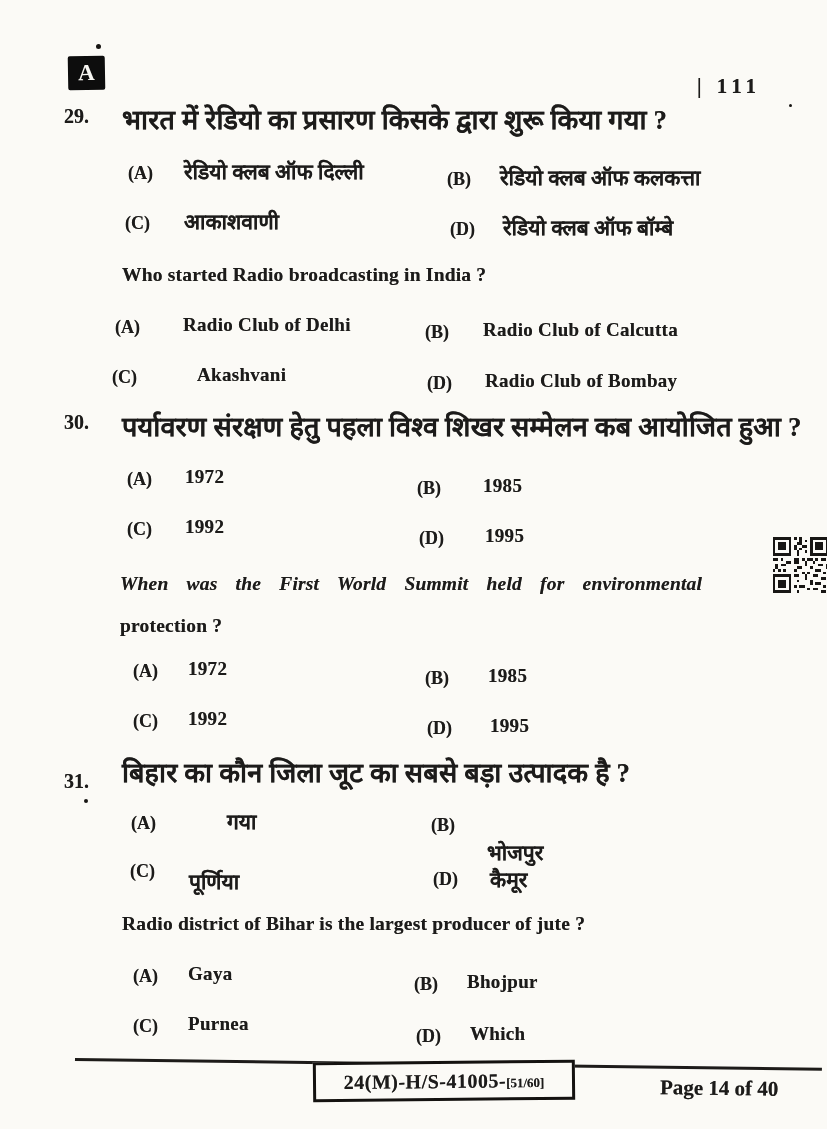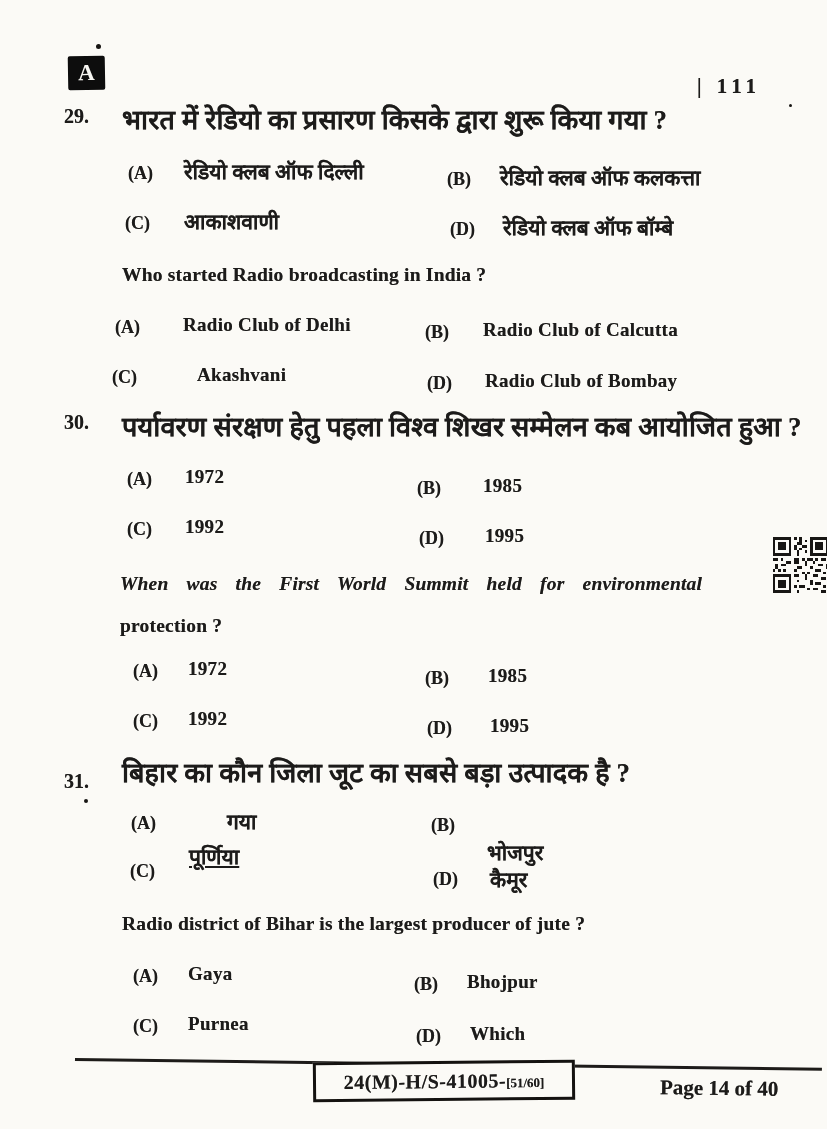--- a/index.html
+++ b/index.html
@@ -104,21 +104,21 @@
 
   <div class="abs qnum txt" style="left:64px;top:758px;margin-top:12px;">31.</div>
   <div class="abs qhi txt" style="left:122px;top:753px;">बिहार का कौन जिला जूट का सबसे बड़ा उत्पादक है ?</div>
   <div class="abs dot" style="left:84px;top:799px;width:4px;height:4px;"></div>
 
   <div class="abs optl txt" style="left:131px;top:813px;">(A)</div>
   <div class="abs ohi txt" style="left:189px;top:807px;margin-left:38px;">गया</div>
   <div class="abs optl txt" style="left:431px;top:815px;">(B)</div>
   <div class="abs ohi txt" style="left:487px;top:809px;margin-top:29px;">भोजपुर</div>
   <div class="abs optl txt" style="left:130px;top:861px;">(C)</div>
-  <div class="abs ohi txt" style="left:189px;top:842px;text-decoration:underline;">पूर्णिया</div>
+  <div class="abs ohi txt" style="left:189px;top:867px;">पूर्णिया</div>
   <div class="abs optl txt" style="left:433px;top:869px;">(D)</div>
   <div class="abs ohi txt" style="left:490px;top:865px;">कैमूर</div>
 
   <div class="abs qen txt" style="left:122px;top:913px;">Radio district of Bihar is the largest producer of jute ?</div>
 
   <div class="abs optl txt" style="left:133px;top:966px;">(A)</div>
   <div class="abs oen txt" style="left:188px;top:963px;">Gaya</div>
   <div class="abs optl txt" style="left:414px;top:974px;">(B)</div>
   <div class="abs oen txt" style="left:467px;top:971px;">Bhojpur</div>
   <div class="abs optl txt" style="left:133px;top:1016px;">(C)</div>

